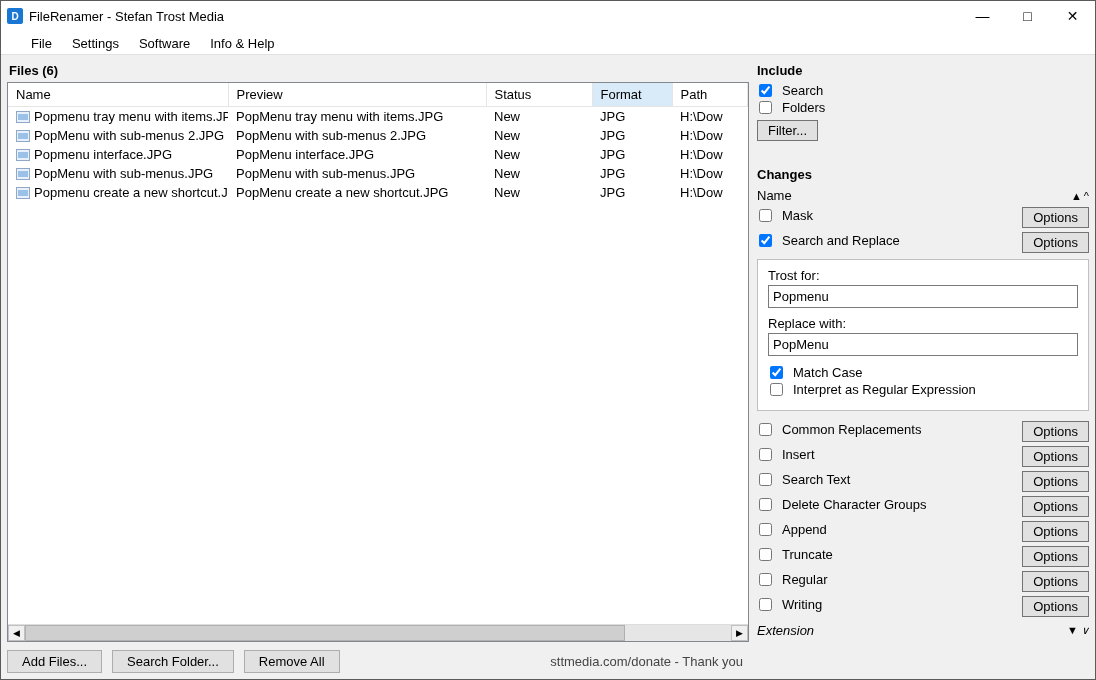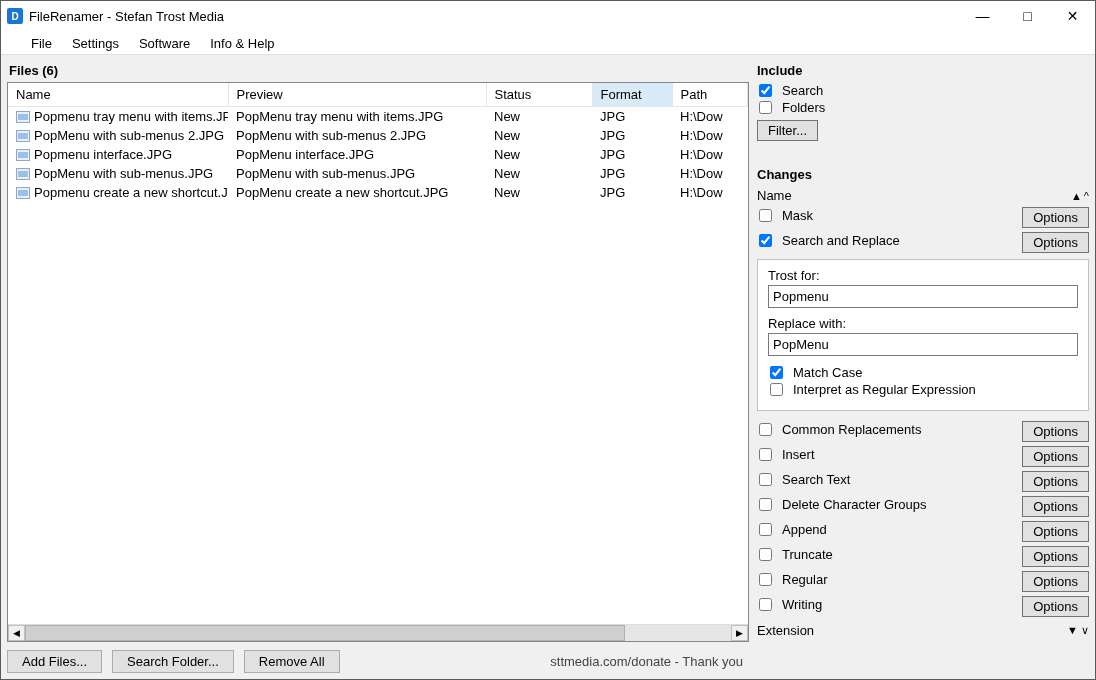--- a/index.html
+++ b/index.html
@@ -142,21 +142,21 @@
     width: 100%; border:1px solid #7a7a7a; padding:3px 4px; font:inherit;
   }
   .opt-row {
     display:flex; align-items:flex-start; justify-content:space-between;
     padding: 2px 0;
   }
   .small-btn {
     border:1px solid #737373; background:#e1e1e1;
     padding:2px 10px; font:inherit; min-width:60px;
   }
-  .ext-row { display:flex; align-items:center; justify-content:space-between; padding-top:4px;}
+  .ext-row { display:flex; align-items:center; justify-content:space-between; padding-top:4px;font-style:italic;}
   .ext-row .arrowset{font-size:11px;}
   .apply-row { display:flex; justify-content:flex-end; padding-top:8px;}
 </style>
 </head>
 <body>
 
 <div class="window">
 
   <div class="titlebar">
     <div class="app-icon">D</div>

